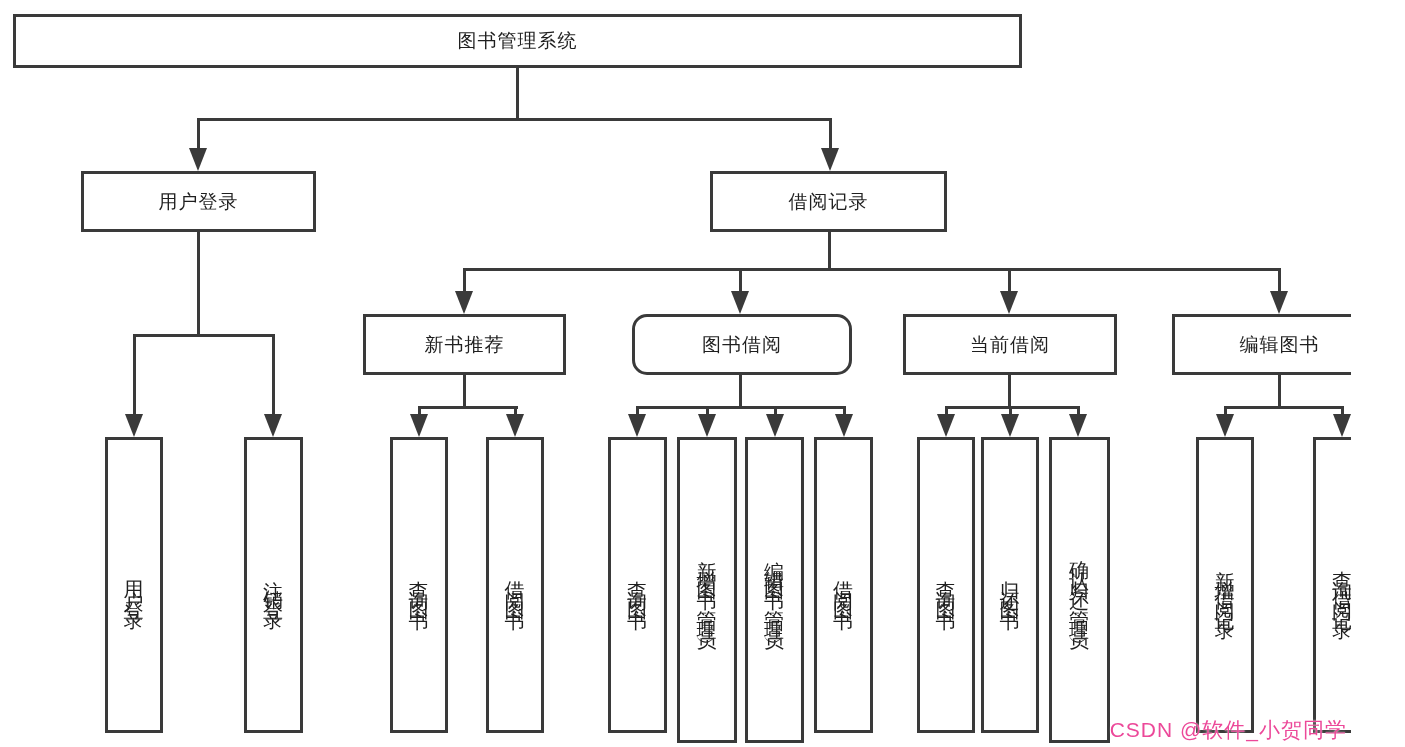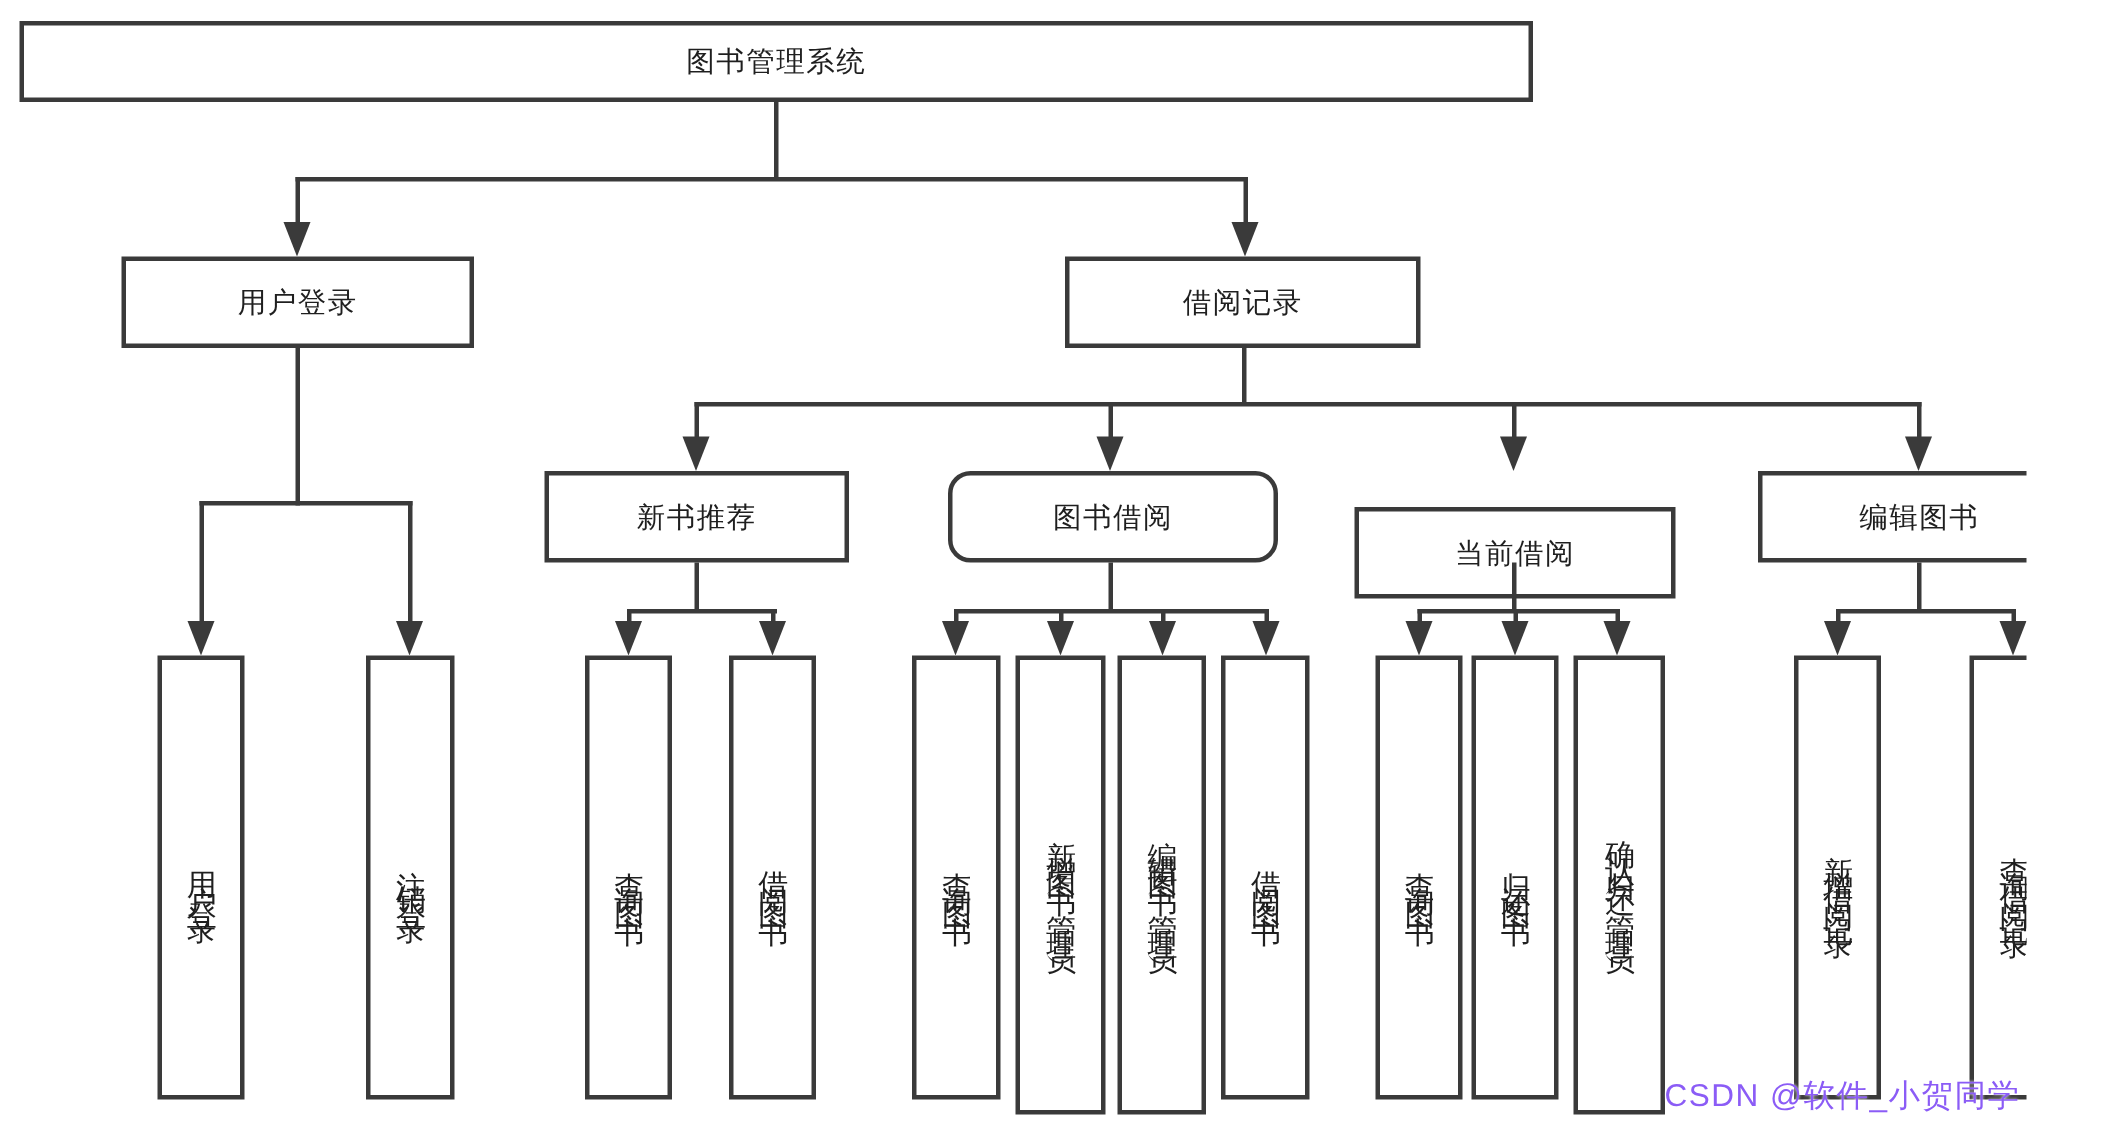--- a/index.html
+++ b/index.html
@@ -22,21 +22,21 @@
     display:block;
   }
   .l{position:absolute;background:#3a3a3a;}
   .a{
     position:absolute;width:0;height:0;
     border-left:9px solid transparent;border-right:9px solid transparent;
     border-top:23px solid #3a3a3a;
   }
   #watermark{
     position:absolute;right:4px;top:716px;
-    font-size:21px;color:#8b5cf6;letter-spacing:1px;
+    font-size:21px;color:#ec4899;letter-spacing:1px;
     text-shadow:0 0 2px #ffffff;
   }
 </style>
 </head>
 <body>
 
 <div id="stage">
 
   <div class="box" style="left:13px;top:14px;width:1009px;height:54px;">
     <span>图书管理系统</span>
@@ -73,21 +73,21 @@
   <div class="a" style="left:1000px;top:291px;"></div>
   <div class="l" style="left:1278px;top:268px;width:3px;height:24px;"></div>
   <div class="a" style="left:1270px;top:291px;"></div>
 
   <div class="box" style="left:363px;top:314px;width:203px;height:61px;">
     <span>新书推荐</span>
   </div>
   <div class="box" style="left:632px;top:314px;width:220px;height:61px;border-radius:15px;">
     <span>图书借阅</span>
   </div>
-  <div class="box" style="left:903px;top:314px;width:214px;height:61px;margin-top:24px;">
+  <div class="box" style="left:903px;top:314px;width:214px;height:61px;">
     <span>当前借阅</span>
   </div>
   <div class="box" style="left:1172px;top:314px;width:215px;height:61px;">
     <span>编辑图书</span>
   </div>
 
   <div class="l" style="left:463px;top:375px;width:3px;height:33px;"></div>
   <div class="l" style="left:418px;top:406px;width:100px;height:3px;"></div>
   <div class="l" style="left:418px;top:406px;width:3px;height:12px;"></div>
   <div class="a" style="left:410px;top:414px;"></div>

